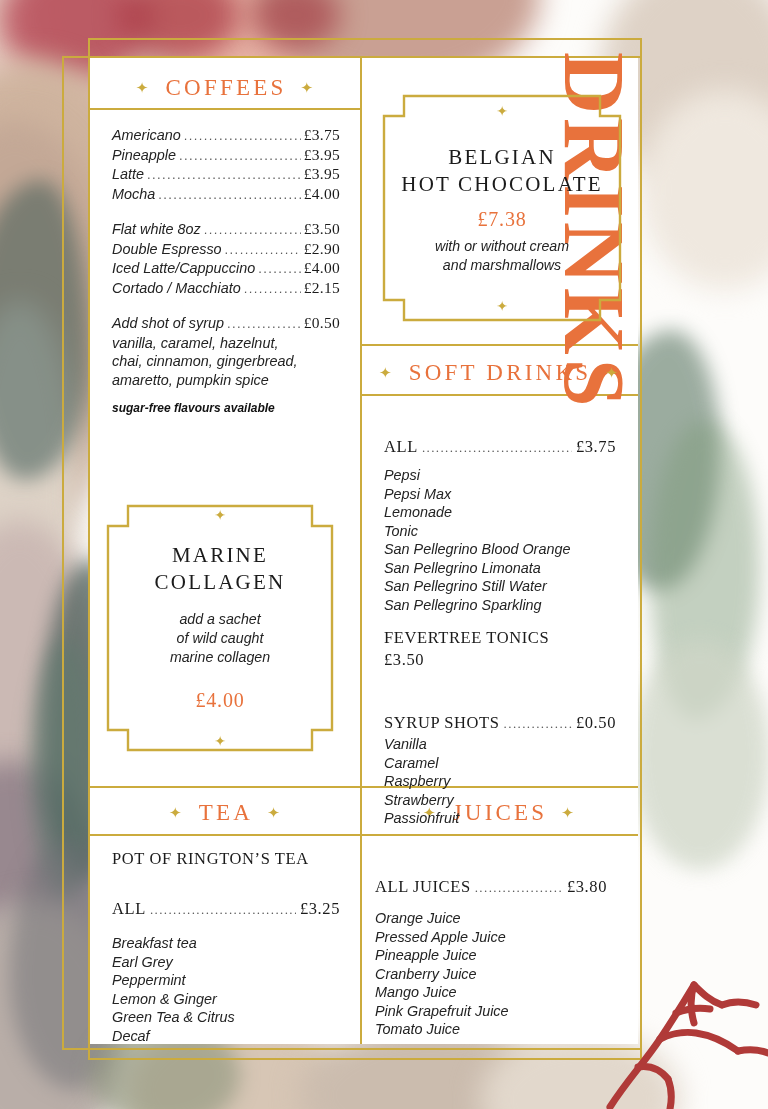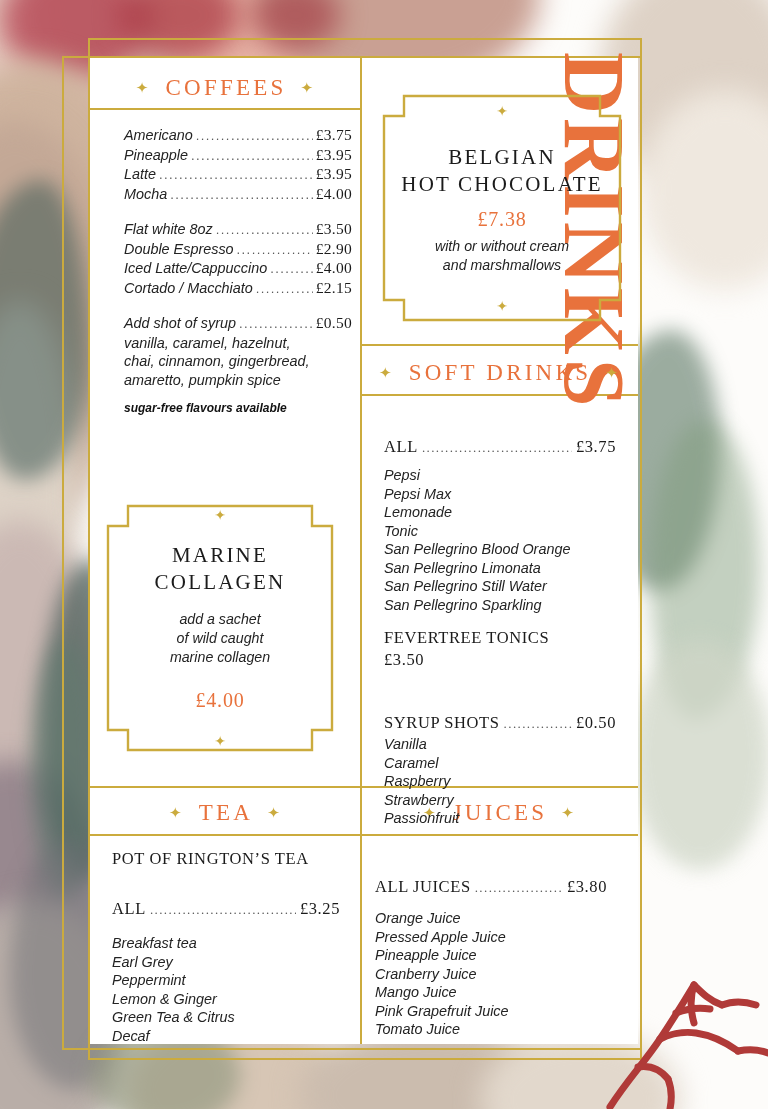--- a/index.html
+++ b/index.html
@@ -177,21 +177,21 @@
   <span>TEA</span>
   <span class="star">✦</span>
 </div>
 
 <div class="sec-head" style="left:362px;top:792px;width:276px;height:42px;">
   <span class="star">✦</span>
   <span>JUICES</span>
   <span class="star">✦</span>
 </div>
 
-<div class="col" id="coffees-list" style="left:112px;top:126px;width:228px;margin-left:12px;">
+<div class="col" id="coffees-list" style="left:112px;top:126px;width:228px;">
     <div class="it">
       <span class="nm">Americano</span>
       <span class="dots">................................................................................</span>
       <span class="pr">£3.75</span>
     </div>
     <div class="it">
       <span class="nm">Pineapple</span>
       <span class="dots">................................................................................</span>
       <span class="pr">£3.95</span>
     </div>

